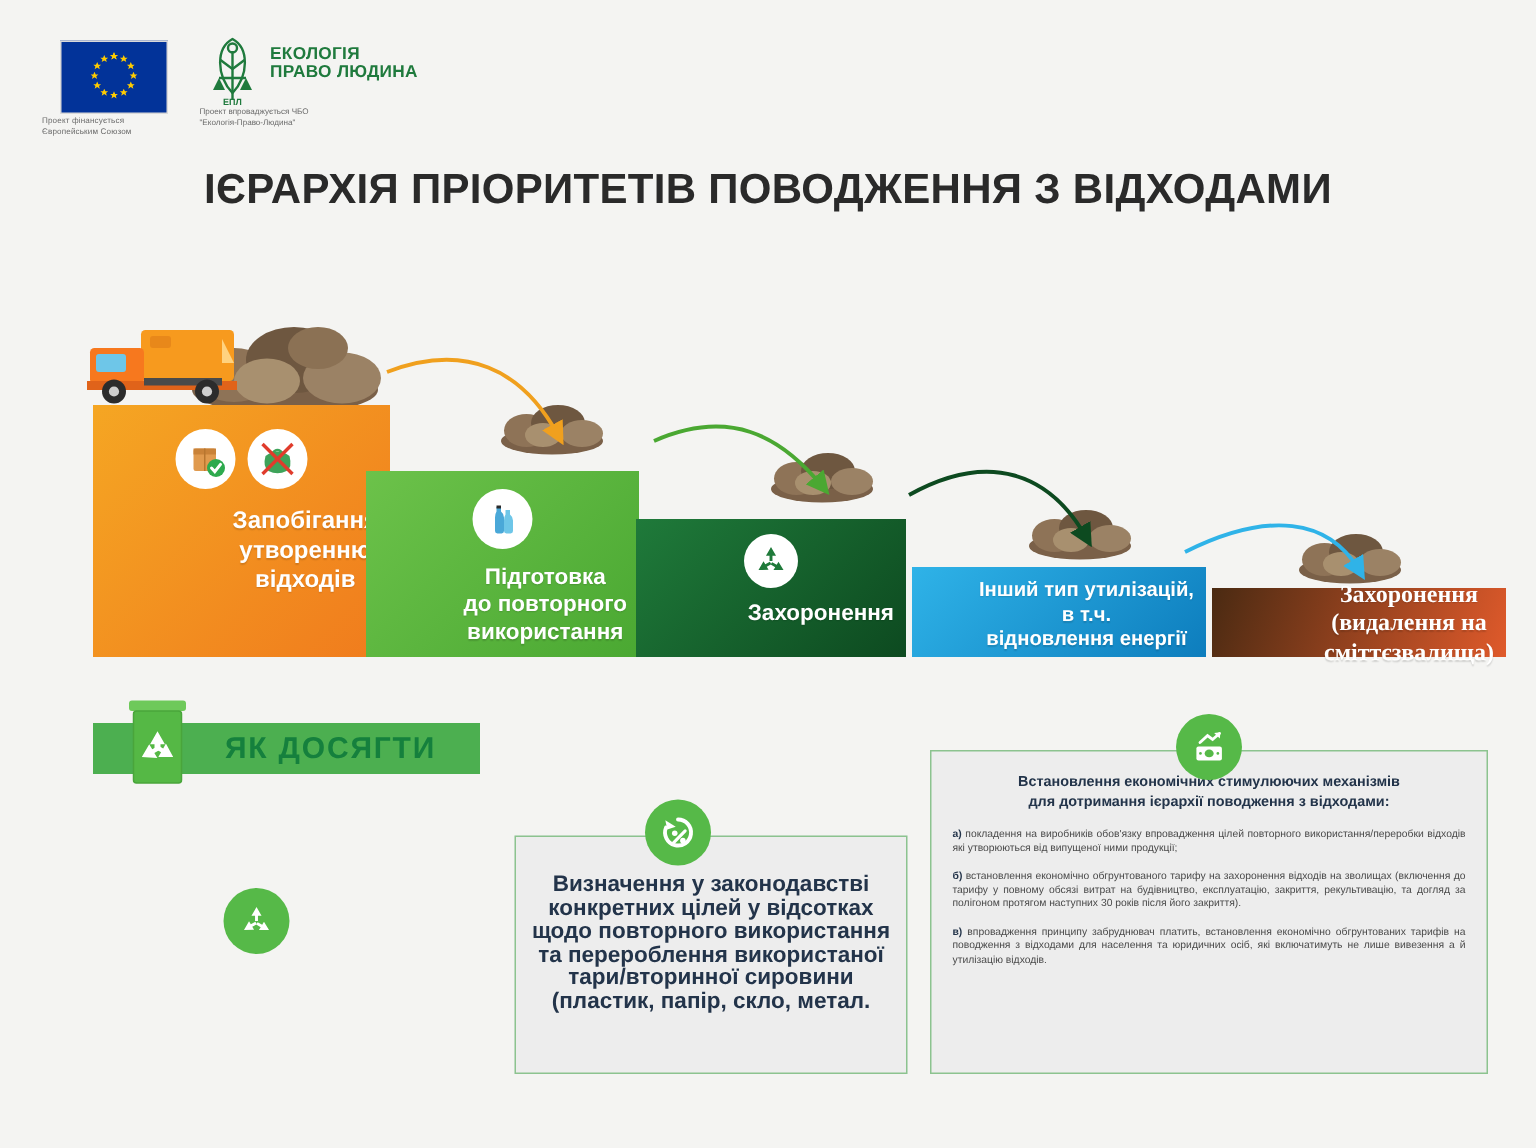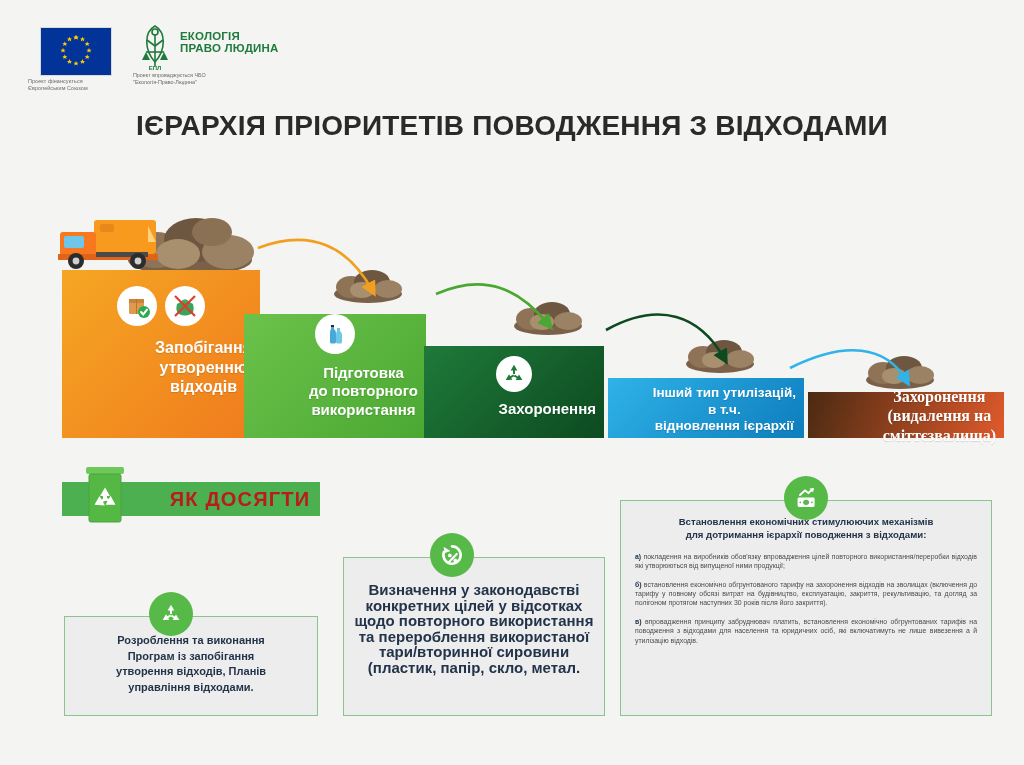--- a/index.html
+++ b/index.html
@@ -41,21 +41,21 @@
     text-shadow:0 1px 1px rgba(0,0,0,.14);}
   .step .ico{margin:0 auto;}
 
   .icon-circle{width:40px;height:40px;border-radius:50%;background:#fff;
     display:flex;align-items:center;justify-content:center;}
 
   
   .banner{position:absolute;left:62px;top:482px;width:258px;height:34px;
     background:#4caf50;}
   .banner-text{position:absolute;left:150px;top:488px;width:180px;
-    color:#b91c1c;font-weight:bold;font-size:20px;letter-spacing:1.2px;text-align:center;}
+    color:#15803d;font-weight:bold;font-size:20px;letter-spacing:1.2px;}
   .bin{position:absolute;left:82px;top:463px;width:46px;height:62px;}
 
   
   .card{position:absolute;box-sizing:border-box;
     background:#ededed;border:1px solid #8cc38f;}
   .card-badge{position:absolute;width:44px;height:44px;border-radius:50%;
     background:#56b948;display:flex;align-items:center;justify-content:center;}
   .card-txt{color:#23344a;font-weight:bold;text-align:center;}
   .para{color:#4a4a4a;font-size:6.9px;line-height:9.4px;text-align:justify;}
   .para b{color:#23344a;}
@@ -193,21 +193,21 @@
             <line x1="25" y1="5" x2="5" y2="25" stroke="#e03b2c" stroke-width="2.2"></line>
           </svg>
         </span>
       </div>
       <div class="lbl" style="font-size:16px;white-space:pre-line">Запобігання
 утворенню
 відходів</div>
     </div>
 
     <div class="step" style="left:244px;top:124px;width:182px;height:124px;
-                background:linear-gradient(135deg,#6cc24a,#4aa832);">
+                background:linear-gradient(135deg,#6cc24a,#4aa832);padding-top:12px;">
       <div class="ico" style="margin-bottom:10px;">
         <span class="icon-circle">
           <svg width="30" height="30" viewBox="0 0 30 30">
             <path d="M11 7 h3 v3 q2 1.6 2 4 v9 q0 1.6 -1.6 1.6 h-2.8 Q10 24.6 10 23 v-9 q0 -2.4 1 -4 z" fill="#4aa8d8"></path>
             <path d="M17 9 h3 v3 q2 1.6 2 4 v7 q0 1.6 -1.6 1.6 h-2.8 Q16 24.6 16 23 v-7 q0 -2.4 1 -4 z" fill="#6ec6e8"></path>
             <rect x="11" y="6" width="3" height="2" fill="#2a2a2a"></rect>
           </svg>
         </span>
       </div>
       <div class="lbl" style="font-size:15px;white-space:pre-line">Підготовка
@@ -226,21 +226,21 @@
           </svg>
         </span>
       </div>
       <div class="lbl" style="font-size:15px;white-space:pre-line">Захоронення</div>
     </div>
 
     <div class="step" style="left:608px;top:188px;width:196px;height:60px;
                 background:linear-gradient(135deg,#2fb3e8,#0d7dbd);justify-content:center;">
       <div class="lbl" style="font-size:13.5px;white-space:pre-line;padding-top:4px;">Інший тип утилізацій,
 в т.ч.
-відновлення ієрархії</div>
+відновлення енергії</div>
     </div>
 
     <div class="step" style="left:808px;top:202px;width:196px;height:46px;
                 background:linear-gradient(110deg,#4a2a12,#e05a2b);justify-content:center;">
       <div class="lbl" style="font-size:16px;white-space:pre-line;padding-top:2px;font-family:Liberation Serif, serif;">Захоронення
 (видалення на
 сміттєзвалища)</div>
     </div>
   </div>
 
@@ -250,26 +250,20 @@
     <rect x="7" y="11" width="32" height="48" rx="2" fill="#55b845"></rect>
     <rect x="7" y="11" width="32" height="48" rx="2" fill="none" stroke="#49a53b" stroke-width="1"></rect>
     <g transform="translate(23,35) scale(0.95)">
       <path d="M0 -11 L5.2 -2 L2.1 -2 L2.1 2 L-2.1 2 L-2.1 -2 L-5.2 -2 Z" fill="#fff"></path>
       <path d="M-11 7 L-5.8 -2 L-3.7 1.6 L0.2 -0.6 L1.7 2 L-2.2 4.2 L-0.1 7.8 Z" fill="#fff"></path>
       <path d="M11 7 L0.6 7 L2.5 3.6 L-1.4 1.4 L0.1 -1.2 L4 1 L5.9 -2.4 Z" fill="#fff"></path>
     </g>
   </svg>
   <div class="banner-text">ЯК ДОСЯГТИ</div>
 
-  <div class="card" style="left:64px;top:616px;width:254px;height:100px;">
-    <div class="card-txt" style="font-size:11px;line-height:15.5px;padding:16px 10px 0;white-space:pre-line">Розроблення та виконання
-Програм  із запобігання
-утворення відходів, Планів
-управління відходами.</div>
-  </div>
   <div class="card-badge" style="left:149px;top:592px;">
     <svg width="26" height="26" viewBox="0 0 24 24">
       <path d="M12 3.4 L15.1 8.8 L12.9 8.8 L12.9 12 L11.1 12 L11.1 8.8 L8.9 8.8 Z" fill="#fff"></path>
       <path d="M4.3 17.6 L7.4 12.2 L8.5 14 L11.3 12.5 L12.2 14 L9.4 15.6 L10.5 17.4 Z" fill="#fff"></path>
       <path d="M19.7 17.6 L13.5 17.6 L14.6 15.8 L11.8 14.2 L12.7 12.7 L15.5 14.3 L16.6 12.5 Z" fill="#fff"></path>
     </svg>
   </div>
 
   <div class="card" style="left:343px;top:557px;width:262px;height:159px;">
     <div class="card-txt" style="font-size:15px;line-height:15.5px;padding:24px 8px 0;white-space:pre-line">Визначення у законодавстві

